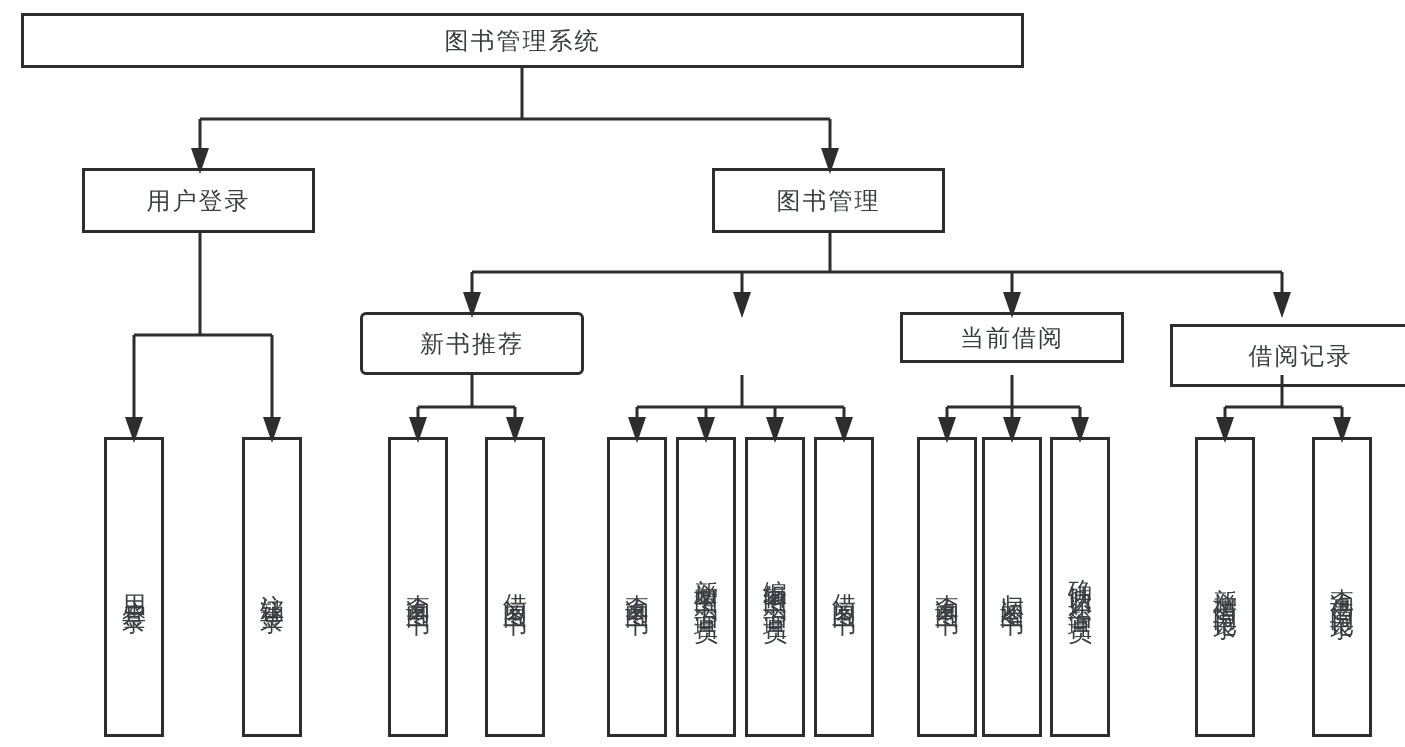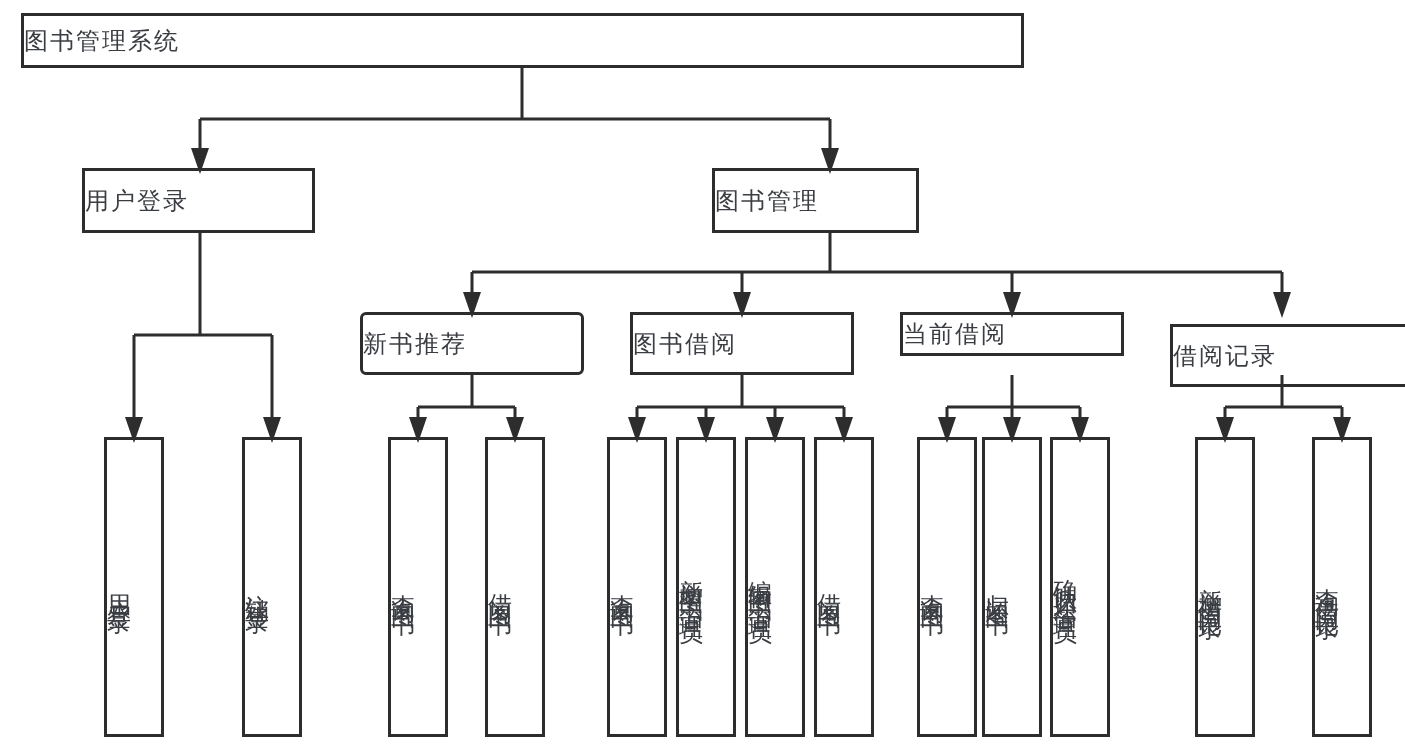--- a/index.html
+++ b/index.html
@@ -20,21 +20,21 @@
     background: var(--background);
     overflow: hidden;
   }
   .node {
     position: absolute;
     box-sizing: border-box;
     background: var(--background);
     border: 3px solid var(--line);
     display: flex;
     align-items: center;
-    justify-content: flex-start;
+    justify-content: center;
     z-index: 1;
   }
   .h-label {
     font-size: 24px;
     color: var(--text);
     letter-spacing: 2px;
     white-space: nowrap;
   }
   .v-label {
     writing-mode: vertical-rl;
@@ -90,31 +90,28 @@
          M1333 417 L1351 417 L1342 443 Z"></path>
   </svg>
 
   <div class="node" style="left:21px; top:13px; width:1003px; height:55px;">
     <span class="h-label">图书管理系统</span>
   </div>
 
   <div class="node" style="left:82px; top:168px; width:233px; height:65px;">
     <span class="h-label">用户登录</span>
   </div>
-  <div class="node" style="left:712px; top:168px; width:207px; height:65px;">
+  <div class="node" style="left:712px; top:168px; width:233px; height:65px;">
     <span class="h-label">图书管理</span>
   </div>
 
   <div class="node" style="left:360px; top:312px; width:224px; height:63px;border-radius:6px;">
     <span class="h-label">新书推荐</span>
   </div>
-  <div class="node" style="left:630px; top:312px; width:224px; height:63px;">
-    <span class="h-label">图书借阅</span>
-  </div>
-  <div class="node" style="left:900px; top:312px; width:224px; height:44px;">
+  <div class="node" style="left:900px; top:312px; width:224px; height:51px;">
     <span class="h-label">当前借阅</span>
   </div>
   <div class="node" style="left:1170px; top:312px; width:261px; height:63px;margin-top:12px;">
     <span class="h-label">借阅记录</span>
   </div>
 
   <div class="node" style="left:104px; top:437px; width:60px; height:300px;">
     <span class="v-label">用户登录</span>
   </div>
   <div class="node" style="left:242px; top:437px; width:60px; height:300px;">

